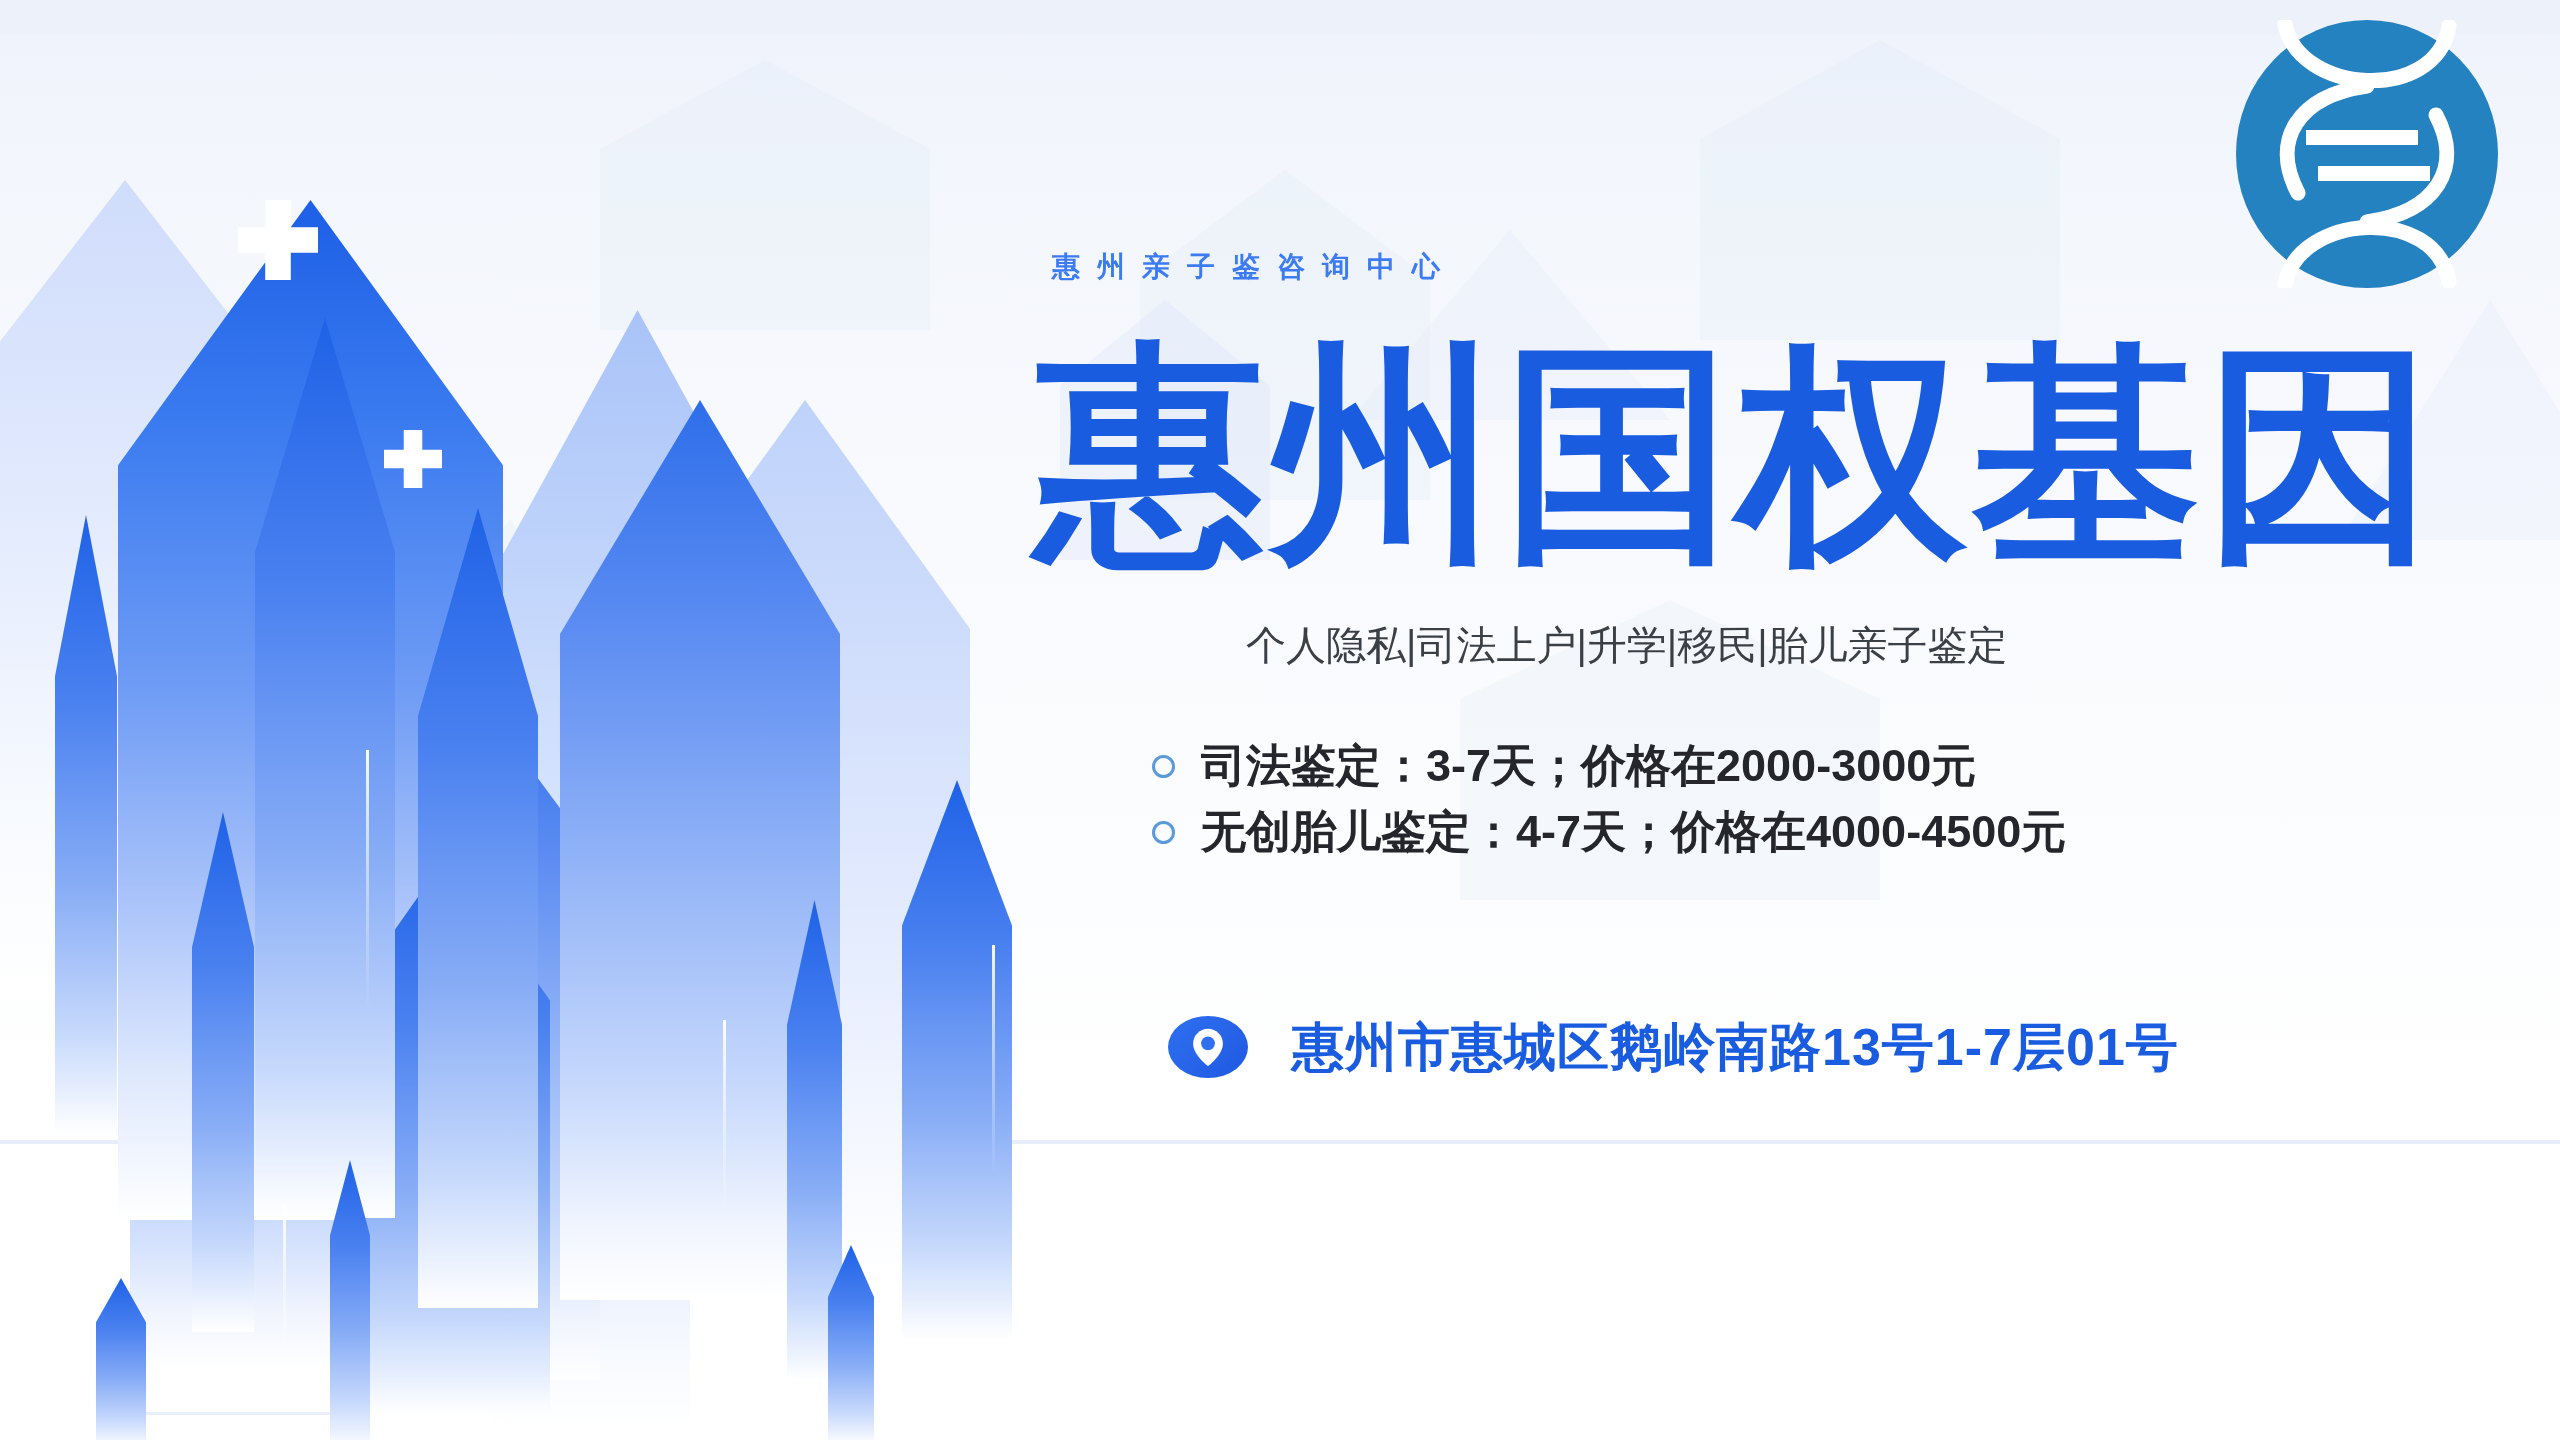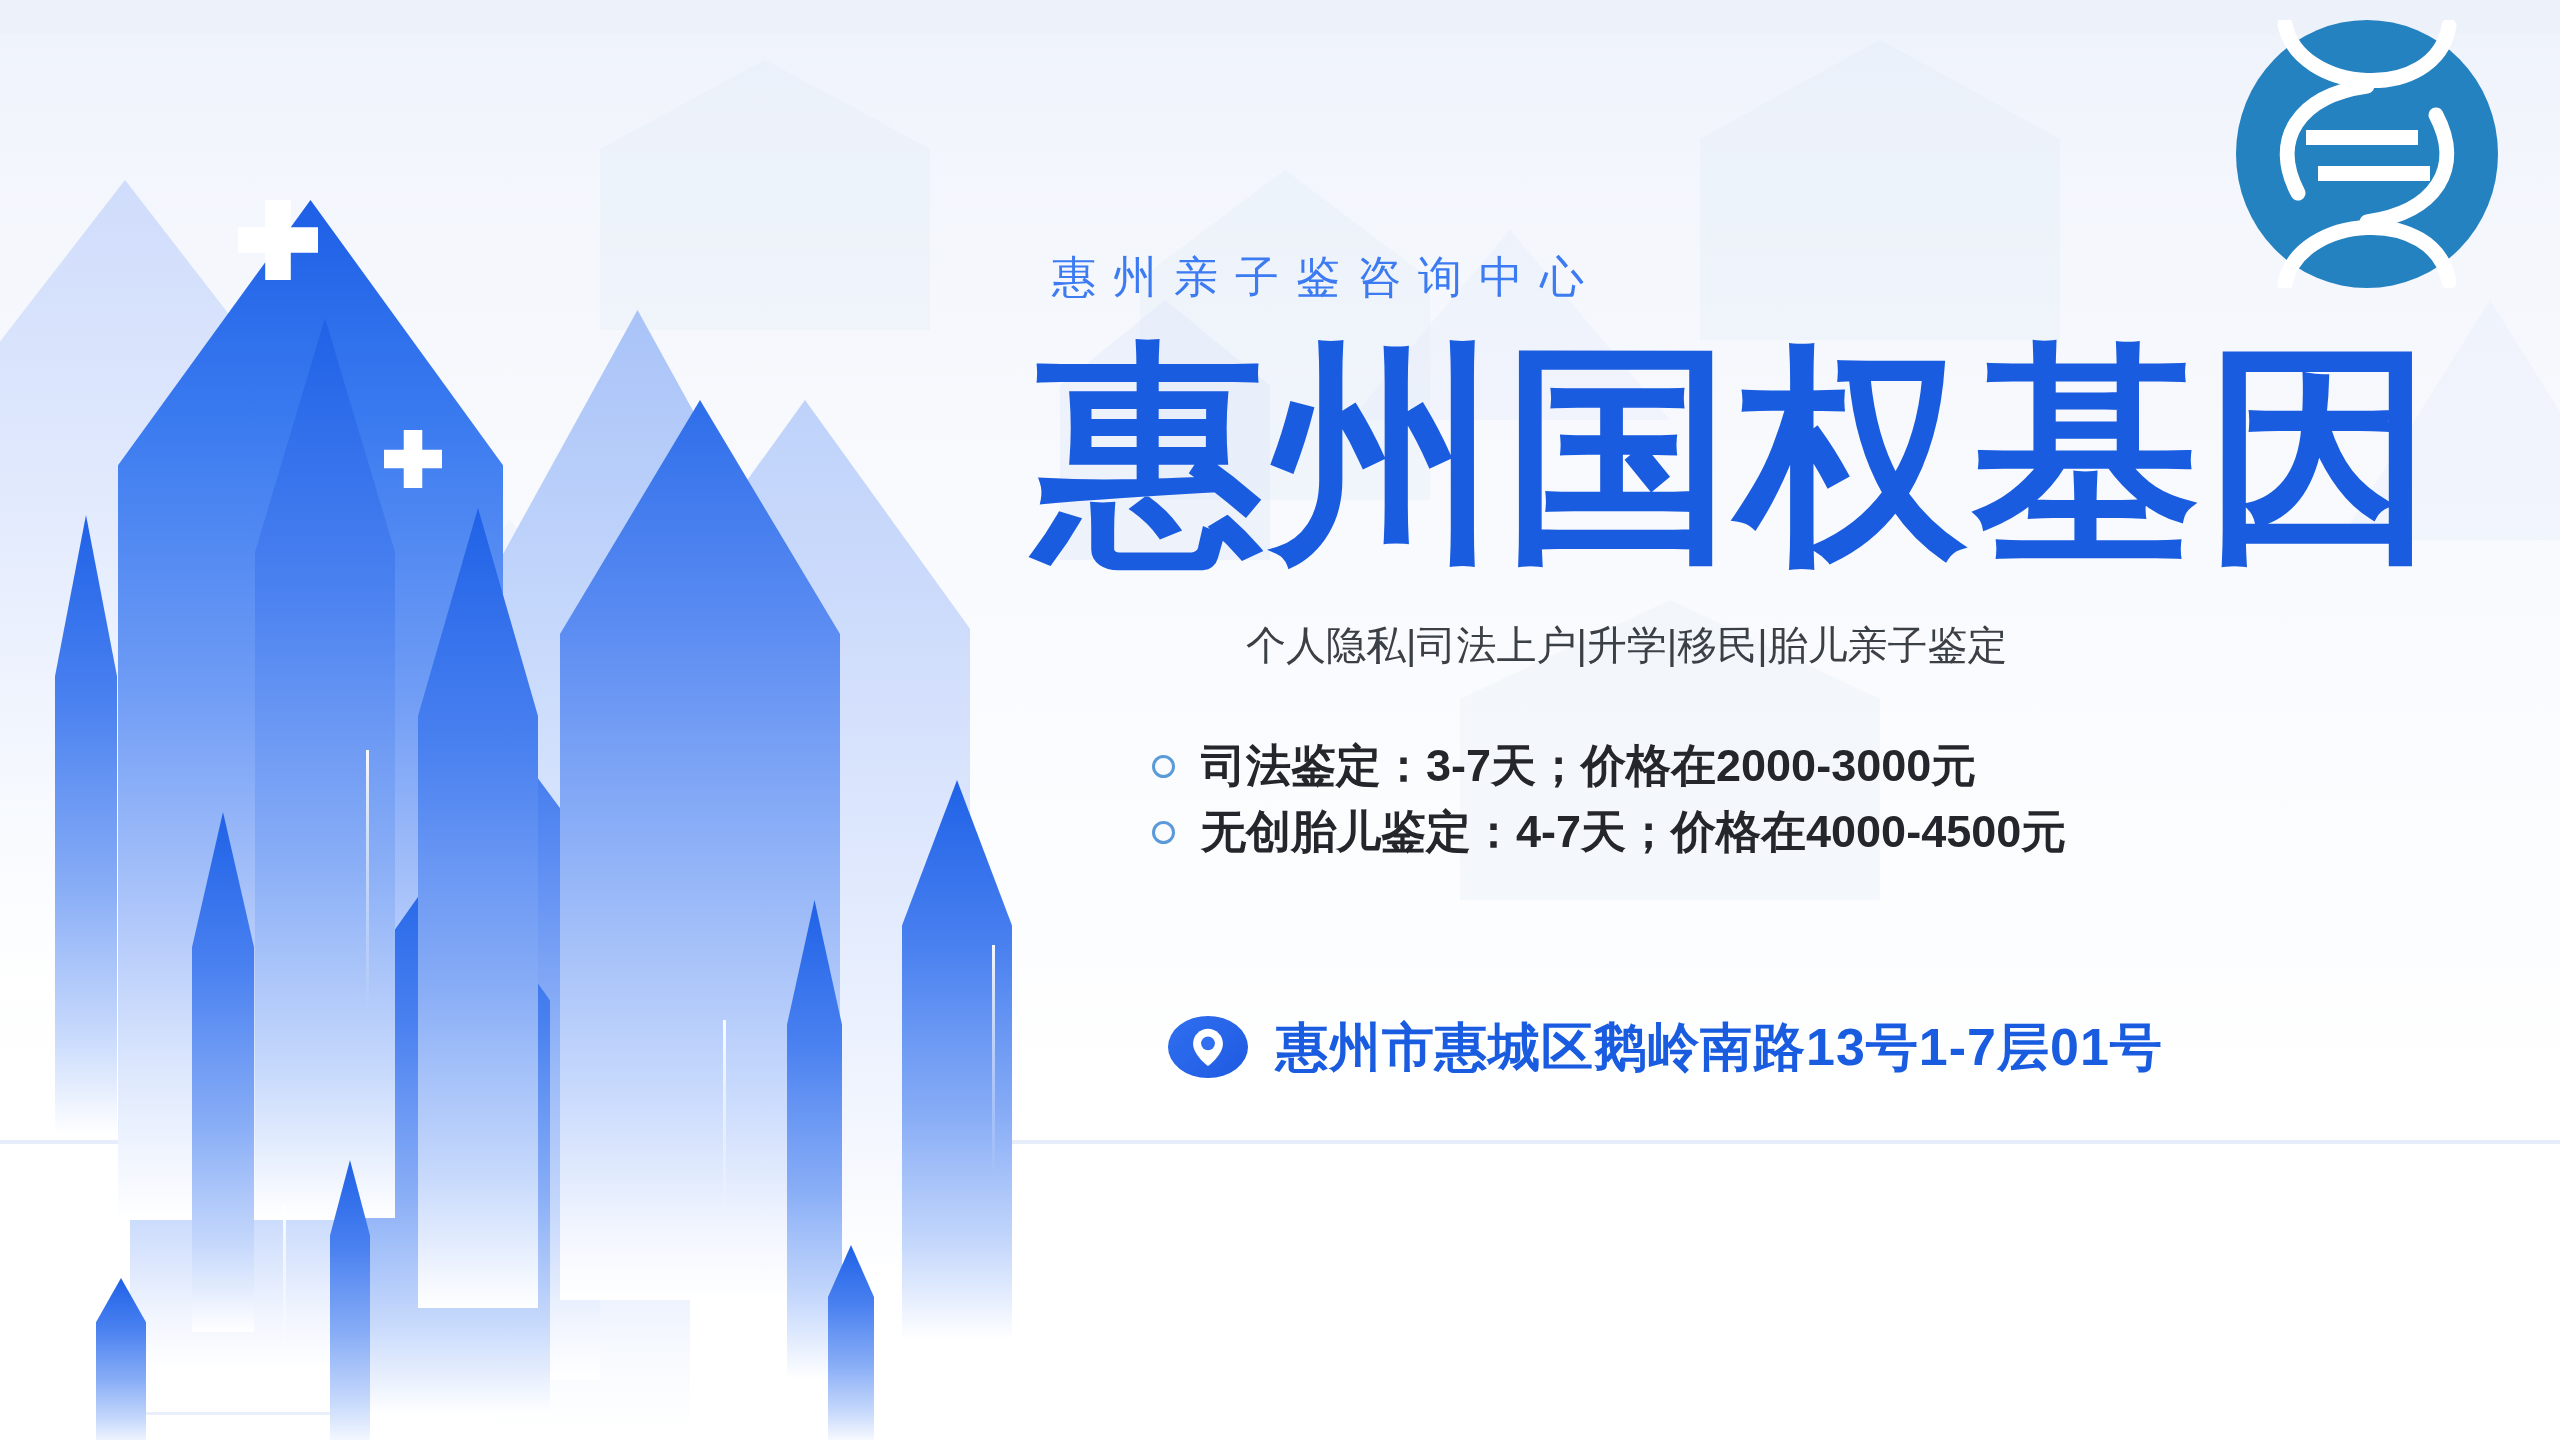--- a/index.html
+++ b/index.html
@@ -54,21 +54,21 @@
   .cross{
     position:absolute;background:#ffffff;
     clip-path:polygon(34% 0,66% 0,66% 34%,100% 34%,100% 66%,66% 66%,66% 100%,34% 100%,34% 66%,0 66%,0 34%,34% 34%);
   }
   .vline{position:absolute;width:3px;background:linear-gradient(180deg,rgba(255,255,255,.95),rgba(255,255,255,0));}
   
   .logo{position:absolute;left:2236px;top:20px;width:262px;height:268px;}
   
   .eyebrow{
     position:absolute;left:1052px;top:248px;
-    font-size:44px;letter-spacing:17px;color:#3d7bf2;font-weight:400;
+    font-size:28px;letter-spacing:17px;color:#3d7bf2;font-weight:700;
     white-space:nowrap;
   }
   .title{
     position:absolute;left:1036px;top:318px;
     font-size:228px;line-height:268px;font-weight:bold;
     color:#1a5ce0;letter-spacing:6px;white-space:nowrap;
     transform:scaleY(1.02);transform-origin:left top;
   }
   .subtitle{
     position:absolute;left:1246px;top:614px;
@@ -85,21 +85,21 @@
     font-size:45px;line-height:56px;font-weight:bold;color:#24262b;
     white-space:nowrap;
   }
   .addr{position:absolute;left:1168px;top:1016px;display:flex;align-items:center;}
   .pin-badge{
     width:80px;height:62px;border-radius:50%/50%;
     background:linear-gradient(135deg,#2f6ff0 0%,#1f5ae2 100%);
     display:flex;align-items:center;justify-content:center;flex:0 0 auto;
   }
   .addr-text{
-    margin-left:28px;font-size:52px;line-height:62px;font-weight:bold;
+    margin-left:44px;font-size:52px;line-height:62px;font-weight:bold;
     color:#1a5ce0;white-space:nowrap;letter-spacing:1px;
   }
 </style>
 </head>
 <body>
 
 <div class="banner">
 
   <div class="top-band"></div>
   <div class="bottom-band"></div>

